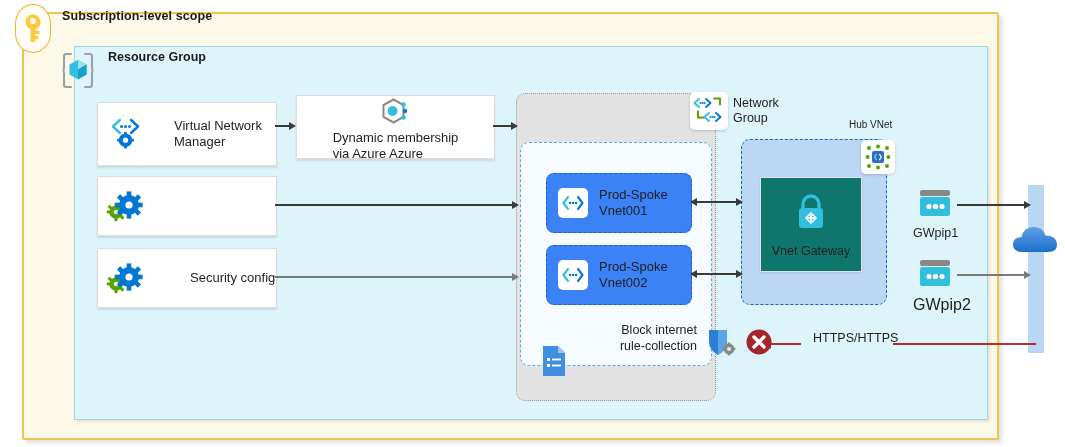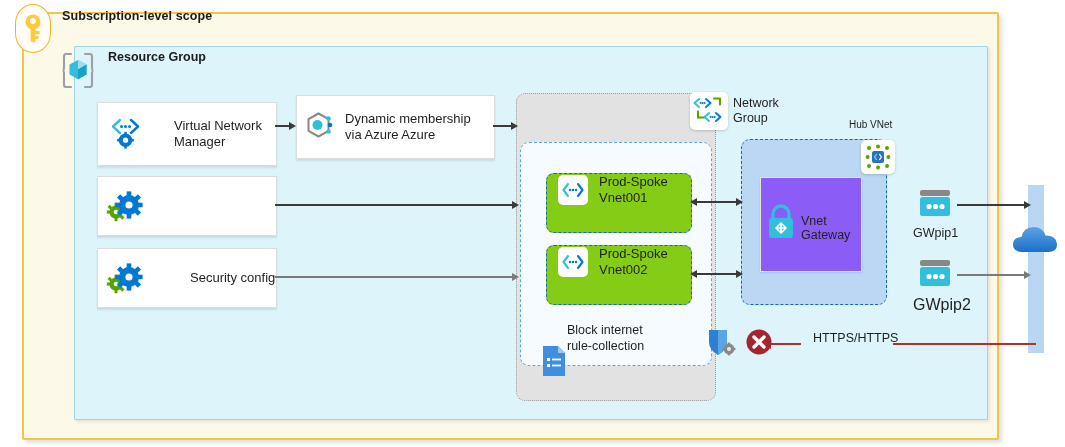--- a/index.html
+++ b/index.html
@@ -36,68 +36,68 @@
   .card{
     background:#ffffff;border:1px solid #dcdcdc;
     box-shadow:0 2px 2px rgba(0,0,0,.10);
     display:flex;align-items:center;
   }
   .card .ic{flex:0 0 auto;display:flex;align-items:center;justify-content:center;}
   .card .tx{font-size:13px;line-height:16px;color:#201f1e;}
 
   #vnm-card{left:97px;top:102px;width:178px;height:62px;gap:20px;}
   #vnm-card .ic{width:56px;}
-  #dyn-card{left:296px;top:95px;width:197px;height:62px;}
+  #dyn-card{left:296px;top:95px;width:197px;height:62px;flex-direction:column;}
   #dyn-card .ic{width:48px;}
   #hub-spoke-card{left:97px;top:176px;width:178px;height:58px;}
   #hub-spoke-card .ic{width:56px;}
   #sec-card{left:97px;top:248px;width:178px;height:58px;gap:36px;}
   #sec-card .ic{width:56px;}
 
   
   #network-group-box{
     left:516px;top:93px;width:198px;height:306px;
     background:#e2e2e2;border:1.4px dotted #9b9b9b;border-radius:9px;
   }
   
   #network-group-inner{
     left:520px;top:142px;width:190px;height:222px;
     background:#f5fbff;border:1.4px dashed #5aa6e0;border-radius:9px;
   }
   .spoke{
-    background:#84cc16;border:1.5px dashed #1566c0;border-radius:8px;
-    display:flex;align-items:flex-start;
+    background:#3b82f6;border:1.5px dashed #1566c0;border-radius:8px;
+    display:flex;align-items:center;
   }
   .spoke .ic{width:52px;display:flex;align-items:center;justify-content:center;}
   .spoke .tx{font-size:13px;line-height:16px;color:#201f1e;}
   #spoke1{left:546px;top:173px;width:144px;height:58px;}
   #spoke2{left:546px;top:245px;width:144px;height:58px;}
 
   #netgroup-icon-tile{
     left:690px;top:92px;width:38px;height:38px;background:#fff;border-radius:5px;
     box-shadow:0 1px 3px rgba(0,0,0,.18);
   }
   #netgroup-label{left:733px;top:96px;font-size:12.5px;line-height:15px;color:#201f1e;}
 
   #block-internet-label{
     left:567px;top:322px;width:130px;font-size:12.5px;line-height:16px;
-    text-align:left;color:#201f1e;
+    text-align:right;color:#201f1e;
   }
   #doc-icon{left:541px;top:345px;width:26px;height:32px;}
   #shield-icon{left:705px;top:326px;width:34px;height:34px;}
 
   
   #hub-vnet-box{
     left:741px;top:139px;width:144px;height:164px;
     background:#bcd7f4;border:1.5px dashed #1566c0;border-radius:9px;
   }
   #vnet-gateway-card{
-    left:760px;top:177px;width:100px;height:93px;background:#8b5cf6;
+    left:760px;top:177px;width:100px;height:93px;background:#0f766e;
     border:1px solid #e2e2e2;box-shadow:0 1px 2px rgba(0,0,0,.10);
-    display:flex;flex-direction:row;align-items:center;justify-content:center;
+    display:flex;flex-direction:column;align-items:center;justify-content:center;
   }
   #vnet-gateway-card .tx{font-size:12.5px;margin-top:6px;color:#201f1e;}
   #hub-vnet-icon-tile{
     left:861px;top:140px;width:34px;height:34px;background:#fff;border-radius:5px;
     box-shadow:0 1px 3px rgba(0,0,0,.18);
   }
   #hub-vnet-label{left:849px;top:119px;font-size:10px;color:#201f1e;}
 
   
   .gw-ip{width:40px;height:32px;}

